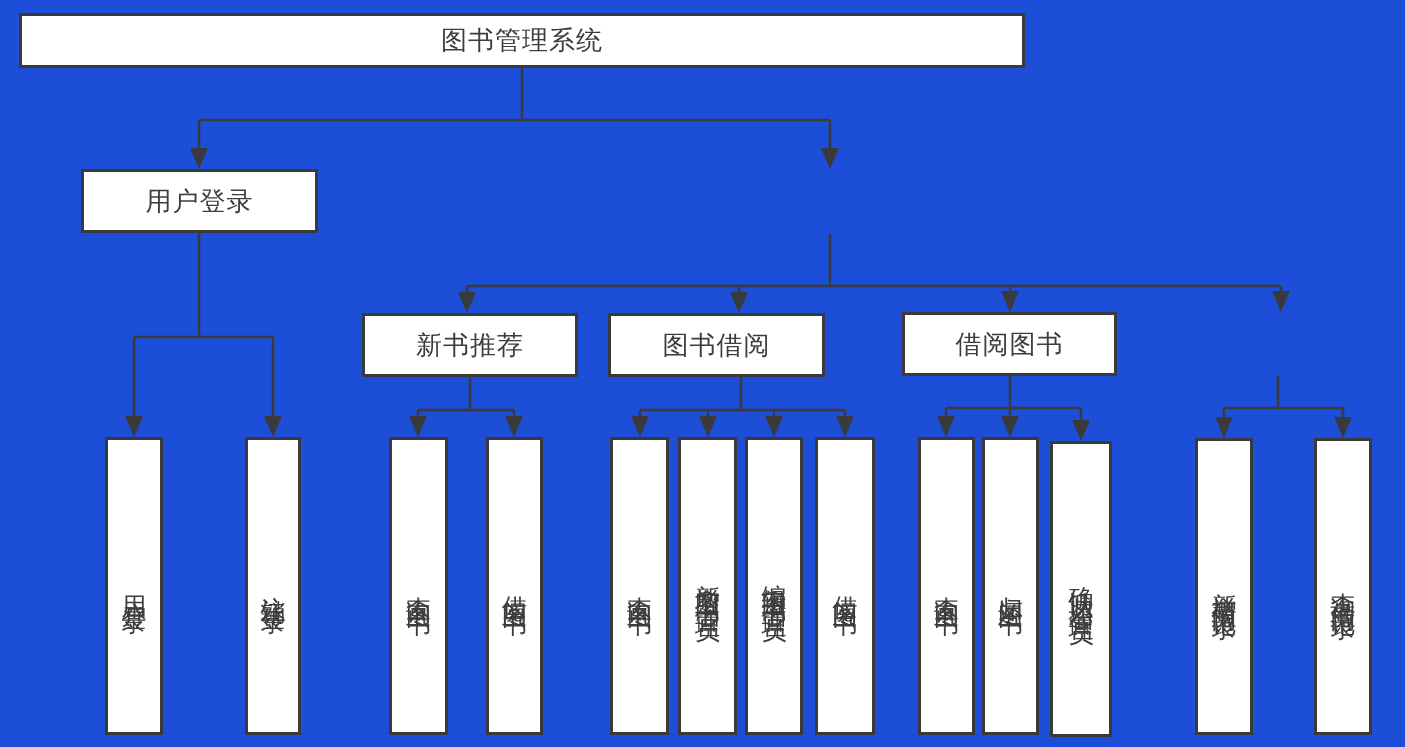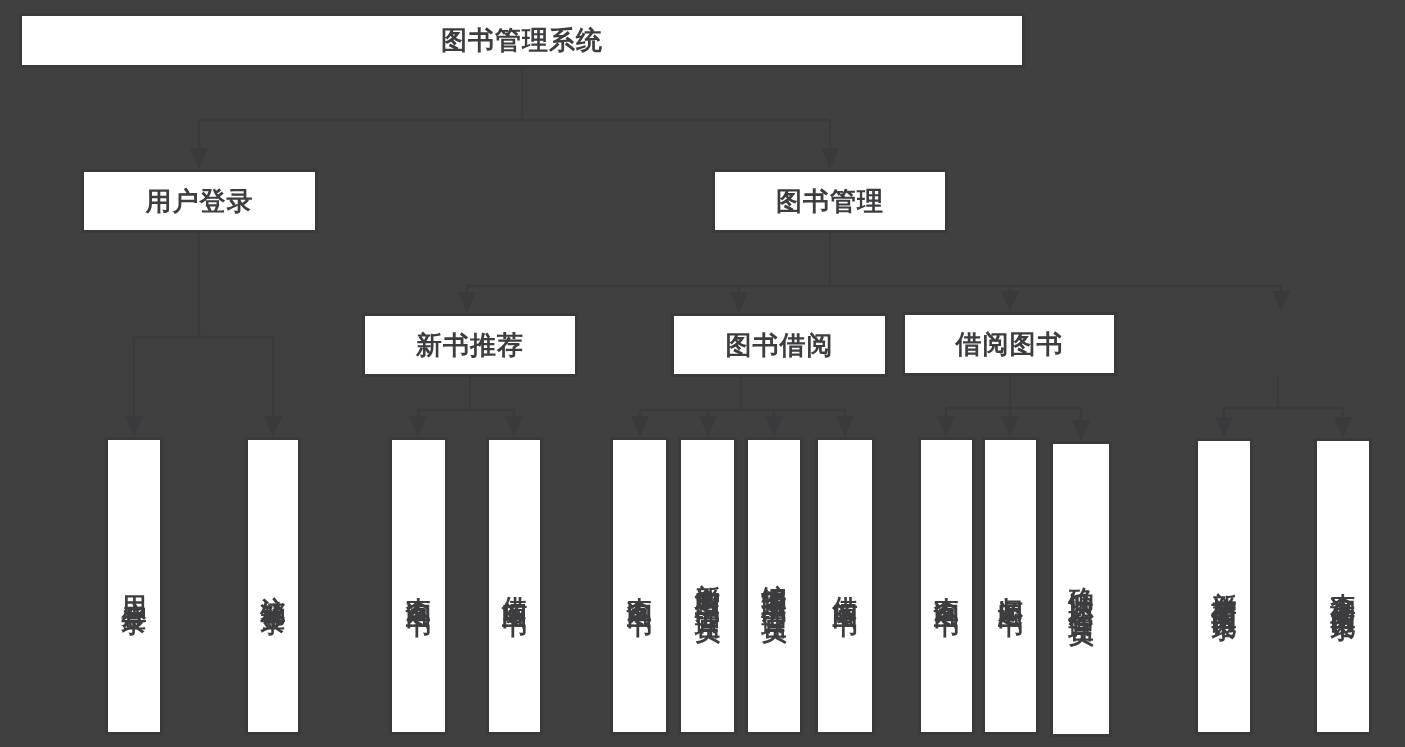--- a/index.html
+++ b/index.html
@@ -5,23 +5,22 @@
   html, body {
     margin: 0;
     padding: 0;
     background: #ffffff;
     font-family: "Liberation Sans", sans-serif;
   }
   .stage {
     position: relative;
     width: 1405px;
     height: 747px;
-    background: #404040;
+    background: #1d4ed8;
     overflow: hidden;
-    font-weight: bold;
   }
   svg.wires {
     position: absolute;
     left: 0;
     top: 0;
     z-index: 1;
   }
   .node {
     position: absolute;
     box-sizing: border-box;
@@ -128,28 +127,25 @@
     </g>
   </svg>
 
   <div class="node" style="left:19px; top:13px; width:1006px; height:55px;">
     <span class="h-label">图书管理系统</span>
   </div>
 
   <div class="node" style="left:81px; top:169px; width:237px; height:64px;">
     <span class="h-label">用户登录</span>
   </div>
-  <div class="node" style="left:712px; top:169px; width:236px; height:64px;">
-    <span class="h-label">图书管理</span>
-  </div>
 
   <div class="node" style="left:362px; top:313px; width:216px; height:64px;">
     <span class="h-label">新书推荐</span>
   </div>
-  <div class="node" style="left:671px; top:313px; width:217px; height:64px;">
+  <div class="node" style="left:608px; top:313px; width:217px; height:64px;">
     <span class="h-label">图书借阅</span>
   </div>
   <div class="node" style="left:902px; top:312px; width:215px; height:64px;">
     <span class="h-label">借阅图书</span>
   </div>
 
   <div class="node leaf" style="left:105px; top:437px; width:58px; height:298px;">
     <span class="v-label">用户登录</span>
   </div>
   <div class="node leaf" style="left:245px; top:437px; width:56px; height:298px;">

